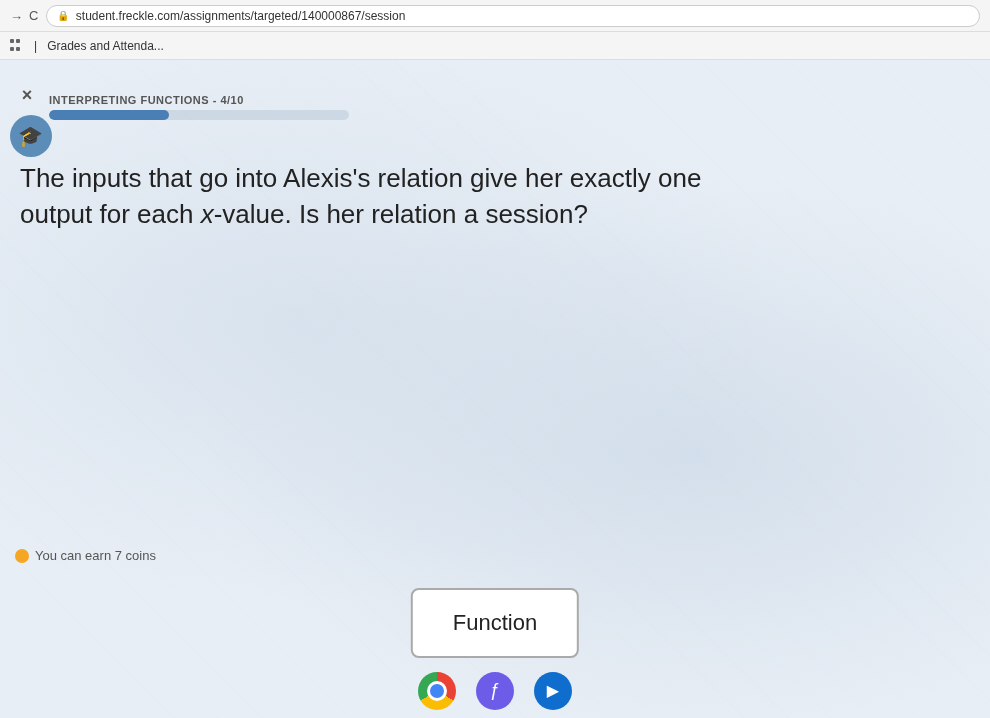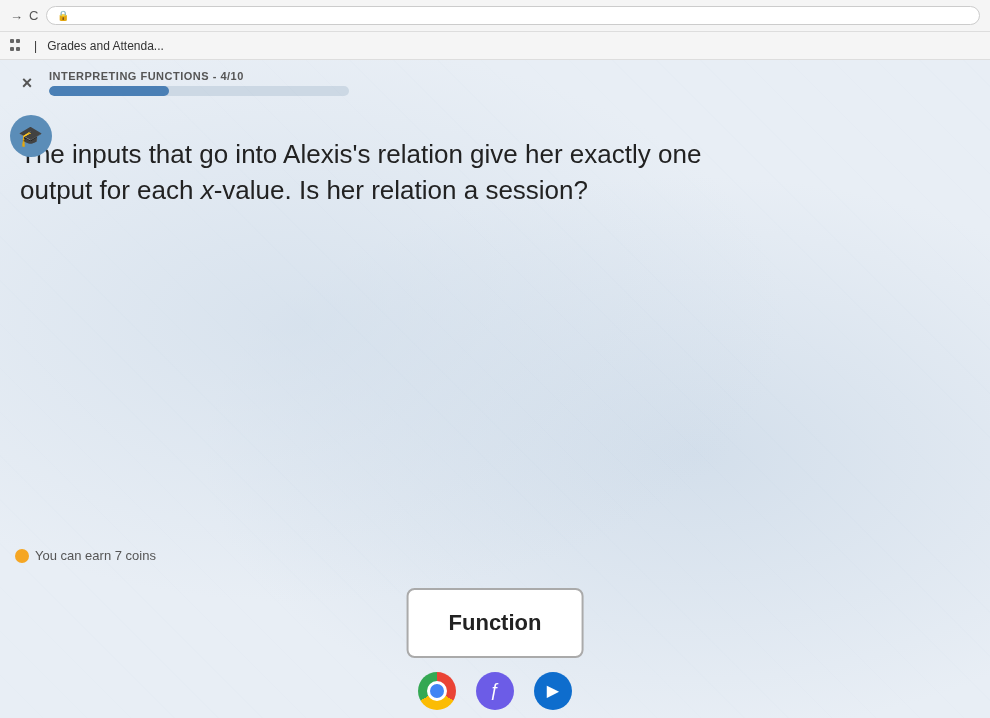--- a/index.html
+++ b/index.html
@@ -122,20 +122,21 @@
       font-size: 18px;
       color: #555;
       cursor: pointer;
       font-weight: bold;
     }
 
     .progress-section {
       display: flex;
       flex-direction: column;
       gap: 4px;
+      margin-top: 24px;
     }
 
     .progress-label {
       font-size: 11px;
       font-weight: bold;
       color: #555;
       letter-spacing: 0.5px;
       text-transform: uppercase;
     }
 
@@ -219,21 +220,21 @@
       transform: translateX(-50%);
       display: flex;
       gap: 20px;
       align-items: center;
     }
 
     .answer-btn {
       min-width: 160px;
       padding: 20px 40px;
       font-size: 22px;
-      font-weight: bold;
+      font-weight: normal;
       color: #222;
       background: white;
       border: 2px solid #aaa;
       border-radius: 8px;
       cursor: pointer;
       text-align: left;
       transition: background 0.15s;
     }
 
     
@@ -309,20 +310,21 @@
 </head>
 <body>
 
 <div class="browser-bar">
   <div class="browser-nav-icons">
     <span>→</span>
     <span>C</span>
   </div>
   <div class="address-bar">
     <span class="address-bar-icon">🔒</span>
+    <span>student.freckle.com/assignments/targeted/140000867/session</span>
   </div>
 </div>
 
 <div class="bookmarks-bar">
   <div class="apps-icon">
     <div class="apps-icon-dot"></div>
     <div class="apps-icon-dot"></div>
     <div class="apps-icon-dot"></div>
     <div class="apps-icon-dot"></div>
   </div>

